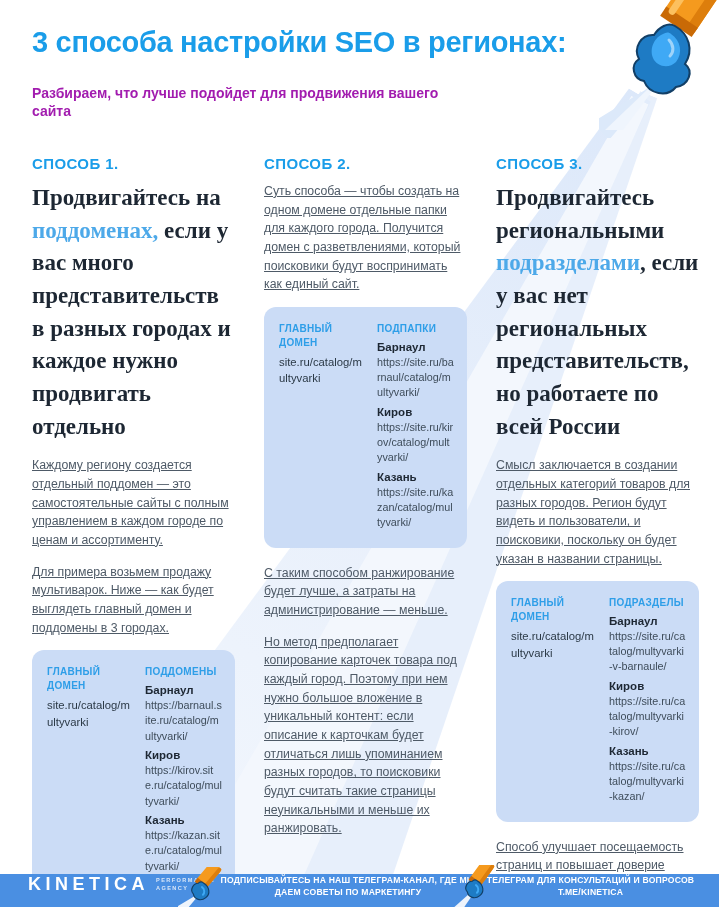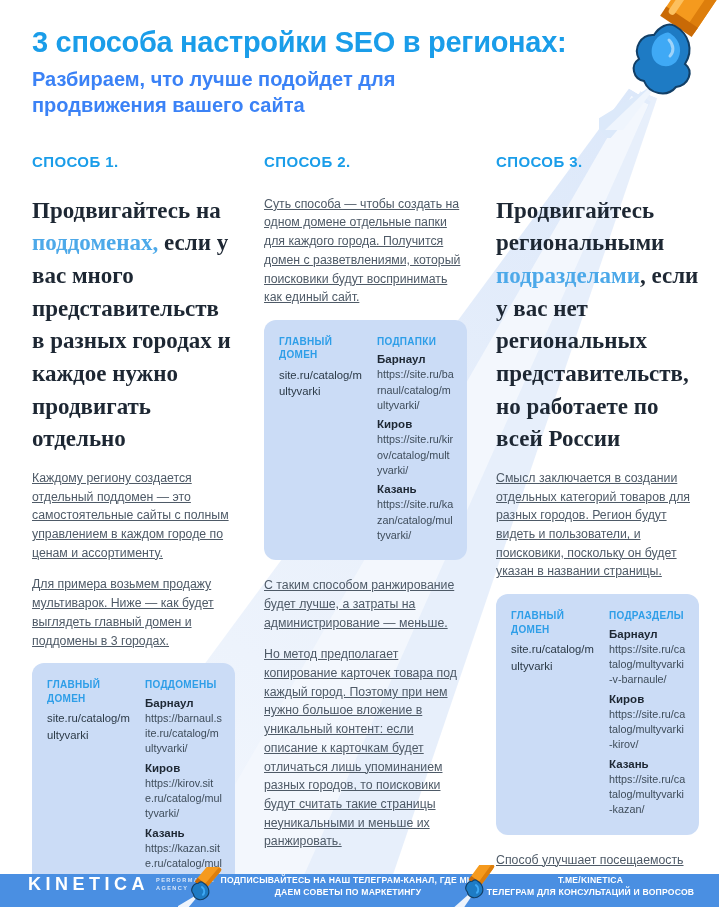--- a/index.html
+++ b/index.html
@@ -22,27 +22,27 @@
     clip-path:polygon(46% 0,53% 0,72% 100%,28% 100%);
   }
   .beam-c {
     left:560px; top:100px; width:160px; transform:rotate(27deg);
     background:#f3f7fd;
     clip-path:polygon(44% 0,56% 0,84% 100%,16% 100%);
   }
   
   .header { position:relative; z-index:2; padding:26px 120px 0 32px; }
   .title { font-size:29px; font-weight:800; color:#1a9de9; letter-spacing:-.3px; }
-  .subtitle { margin-top:7px; font-size:20px; font-weight:600; color:#3b82f6; line-height:1.32; max-width:440px; }
+  .subtitle { margin-top:25px; font-size:14px; font-weight:600; color:#a21caf; line-height:1.32; max-width:440px; }
   
   .pen-top { position:absolute; right:-4px; top:-10px; width:124px; height:148px; z-index:3; }
   
   .columns { position:relative; z-index:2; display:flex; gap:29px; padding:34px 20px 0 32px; }
   .col { flex:1; min-width:0; }
-  .method-label { font-size:15px; font-weight:800; color:#1a9de9; letter-spacing:.4px; margin-bottom:25px; }
+  .method-label { font-size:15px; font-weight:800; color:#1a9de9; letter-spacing:.4px; margin-bottom:10px; }
   .method-heading { font-size:23px; font-weight:800; color:#1d2733; line-height:1.42; margin-bottom:13px;font-family:Liberation Serif, serif; }
   .method-heading .hl { color:#4da9e9; }
   .col p { font-size:12.3px; color:#4e5a67; line-height:1.52; margin-bottom:13px;text-decoration:underline; }
   
   .domain-box {
     background:#cbdcf6; border-radius:12px; padding:15px 13px 17px 15px;
     display:flex; gap:12px; margin:6px 0 16px 0;
   }
   .box-left { width:86px; flex-shrink:0; }
   .box-right { flex:1; min-width:0; }
@@ -209,18 +209,18 @@
   <footer class="footer">
     <div class="logo-wrap">
       <div class="logo">KINETICA</div>
       <div class="logo-sub">
         <span>PERFORMANCE</span>
         <span>AGENCY</span>
       </div>
     </div>
     <div class="foot-center">ПОДПИСЫВАЙТЕСЬ НА НАШ ТЕЛЕГРАМ-КАНАЛ, ГДЕ МЫ ДАЕМ СОВЕТЫ ПО МАРКЕТИНГУ</div>
     <div class="foot-right">
+      <div>ТЕЛЕГРАМ ДЛЯ КОНСУЛЬТАЦИЙ И ВОПРОСОВ</div>
       <div>T.ME/KINETICA</div>
-      <div>ТЕЛЕГРАМ ДЛЯ КОНСУЛЬТАЦИЙ И ВОПРОСОВ</div>
     </div>
   </footer>
 
 </div>
 
 </body></html>

